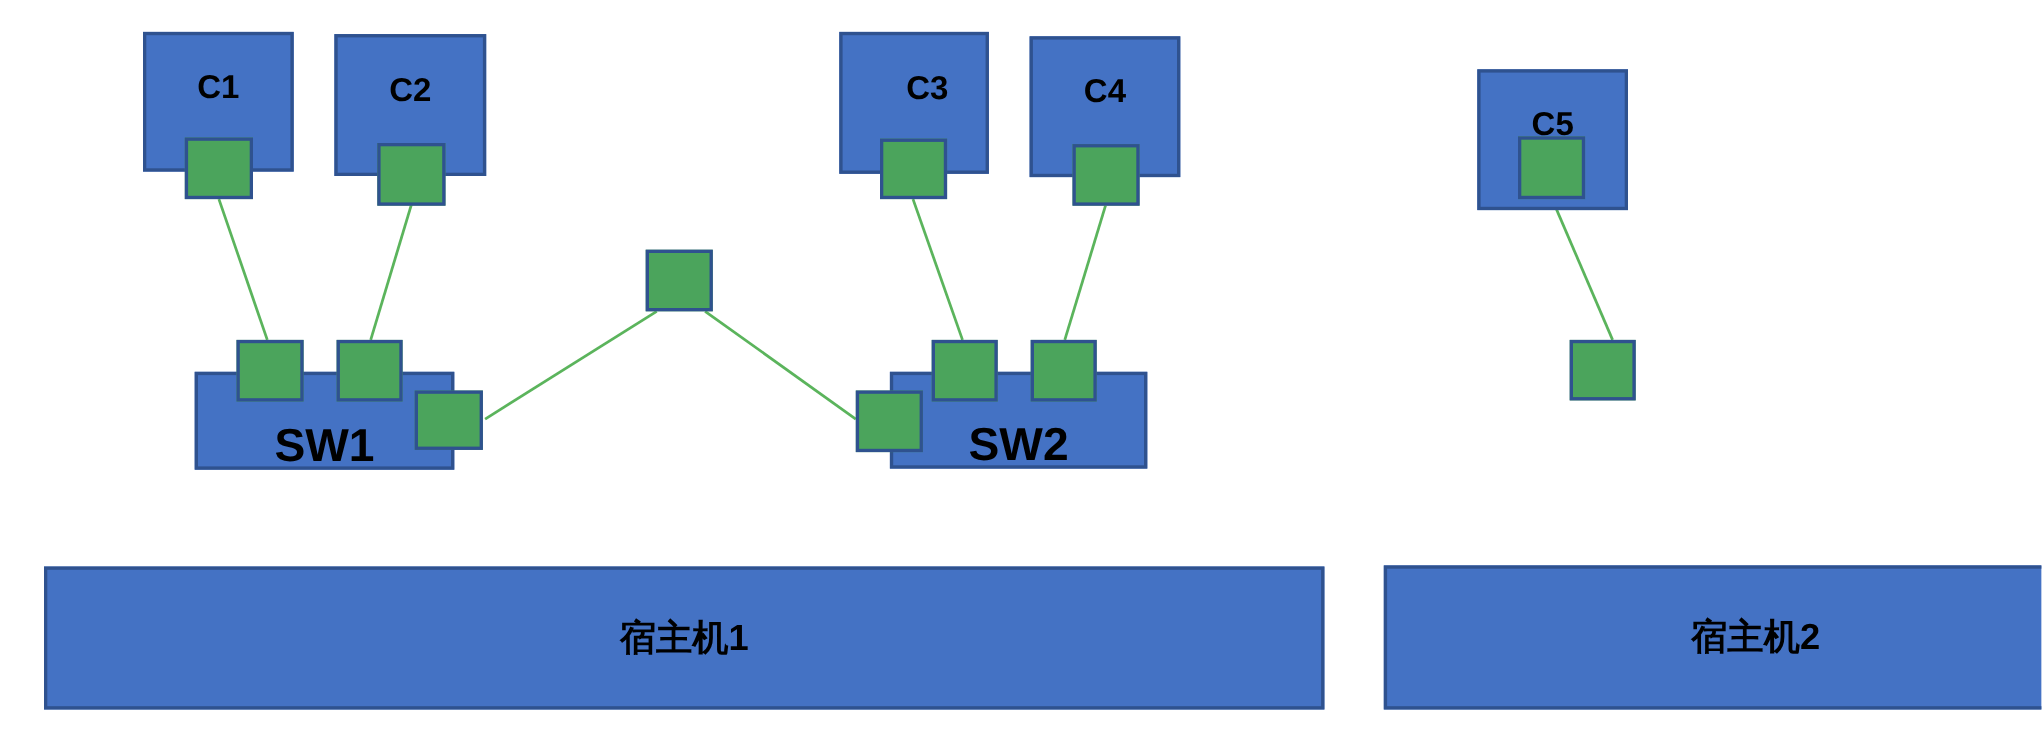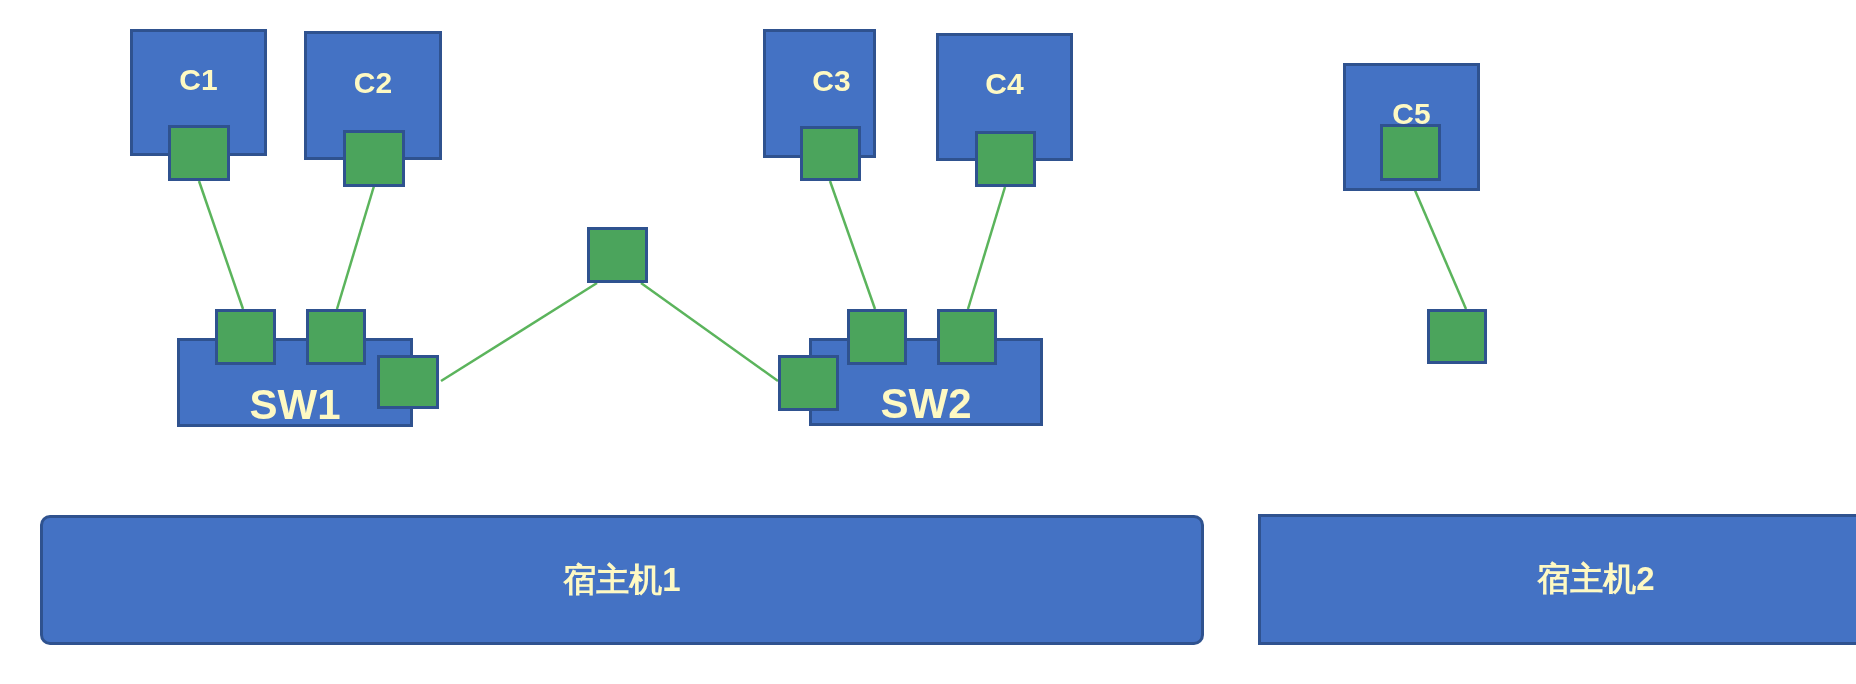--- a/index.html
+++ b/index.html
@@ -10,21 +10,21 @@
     font-family:"Liberation Sans","DejaVu Sans",sans-serif;
     overflow:hidden;
   }
   #links{position:absolute;left:0;top:0;width:1856px;height:684px;z-index:1;}
   #links line{stroke:var(--link,#5BB45C);stroke-width:2.5px;}
   .box{
     position:absolute;box-sizing:border-box;z-index:2;
     background:var(--node-fill,#4472C4);
     border:3px solid var(--node-border,#2F528F);
     display:flex;justify-content:center;align-items:center;
-    color:#fef9c3;
+    color:#000000;
   }
   .client-box{font-size:30px;font-weight:600;padding-bottom:26px;}
   .switch-box{font-size:42px;font-weight:600;padding-top:44px;}
   .host-box{font-size:33px;font-weight:600;}
   .port{
     position:absolute;box-sizing:border-box;z-index:3;
     background:var(--port-fill,#4BA45C);
     border:3px solid var(--node-border,#2F528F);
   }
   .cylinder{position:absolute;z-index:2;}
@@ -61,39 +61,39 @@
     <line x1="1005" y1="187" x2="968" y2="309"></line>
     <line x1="1411" y1="181" x2="1466" y2="309"></line>
   </svg>
 
   <div class="box client-box" style="left:130px;top:29px;width:137px;height:127px;">
     <span>C1</span>
   </div>
   <div class="box client-box" style="left:304px;top:31px;width:138px;height:129px;">
     <span>C2</span>
   </div>
-  <div class="box client-box" style="left:763px;top:29px;width:113px;height:129px;padding-left:24px;">
+  <div class="box client-box" style="left:763px;top:29px;width:136px;height:129px;padding-left:24px;">
     <span>C3</span>
   </div>
   <div class="box client-box" style="left:936px;top:33px;width:137px;height:128px;">
     <span>C4</span>
   </div>
   <div class="box client-box" style="left:1343px;top:28px;width:137px;height:128px;margin-top:35px;">
     <span>C5</span>
   </div>
 
 
   <div class="box switch-box" style="left:177px;top:338px;width:236px;height:89px;">
     <span>SW1</span>
   </div>
   <div class="box switch-box" style="left:809px;top:338px;width:234px;height:88px;">
     <span>SW2</span>
   </div>
 
-  <div class="box host-box" style="left:40px;top:515px;width:1164px;height:130px;border-radius:10px;">
+  <div class="box host-box" style="left:40px;top:515px;width:1164px;height:130px;">
     <span>宿主机1</span>
   </div>
   <div class="box host-box" style="left:1258px;top:514px;width:676px;height:131px;align-items:center;">
     <span>宿主机2</span>
   </div>
 
   <div class="port" style="left:168px;top:125px;width:62px;height:56px;"></div>
   <div class="port" style="left:343px;top:130px;width:62px;height:57px;"></div>
   <div class="port" style="left:800px;top:126px;width:61px;height:55px;"></div>
   <div class="port" style="left:975px;top:131px;width:61px;height:56px;"></div>

